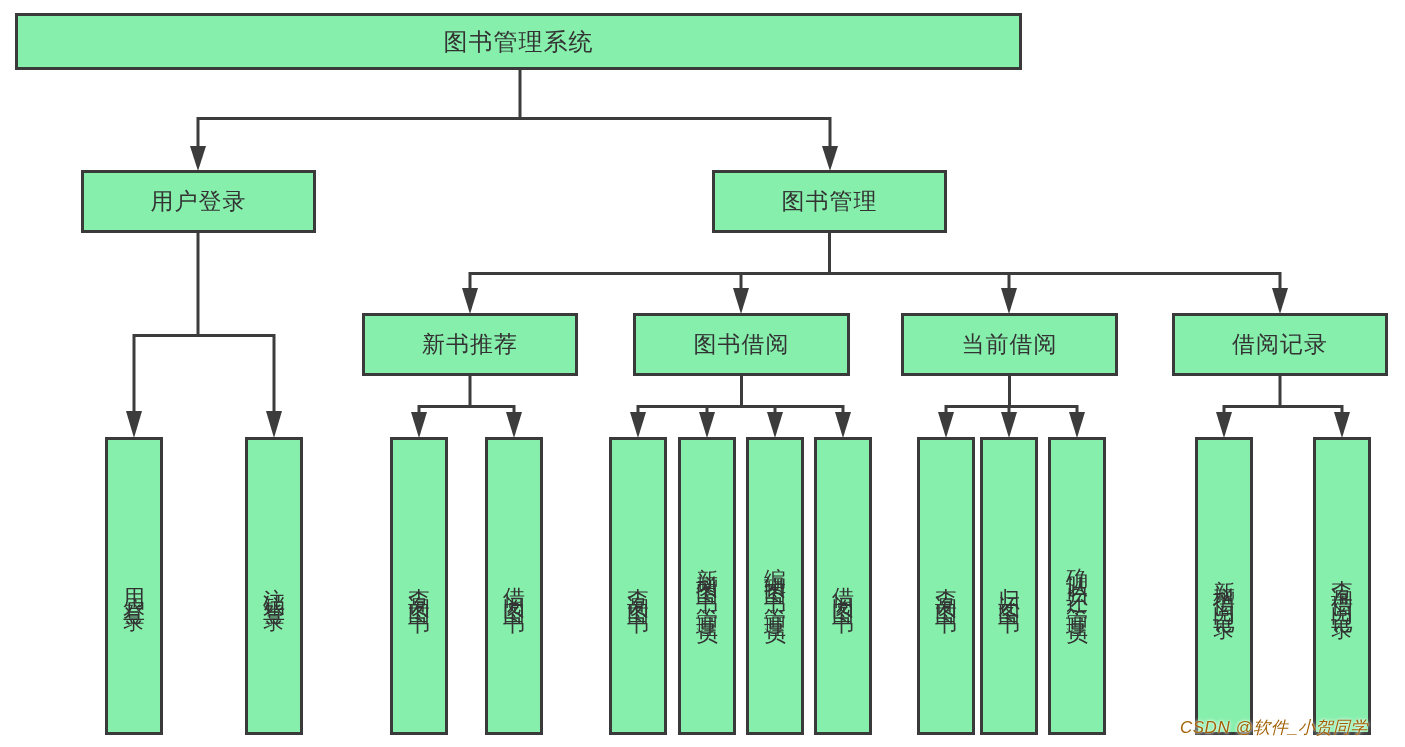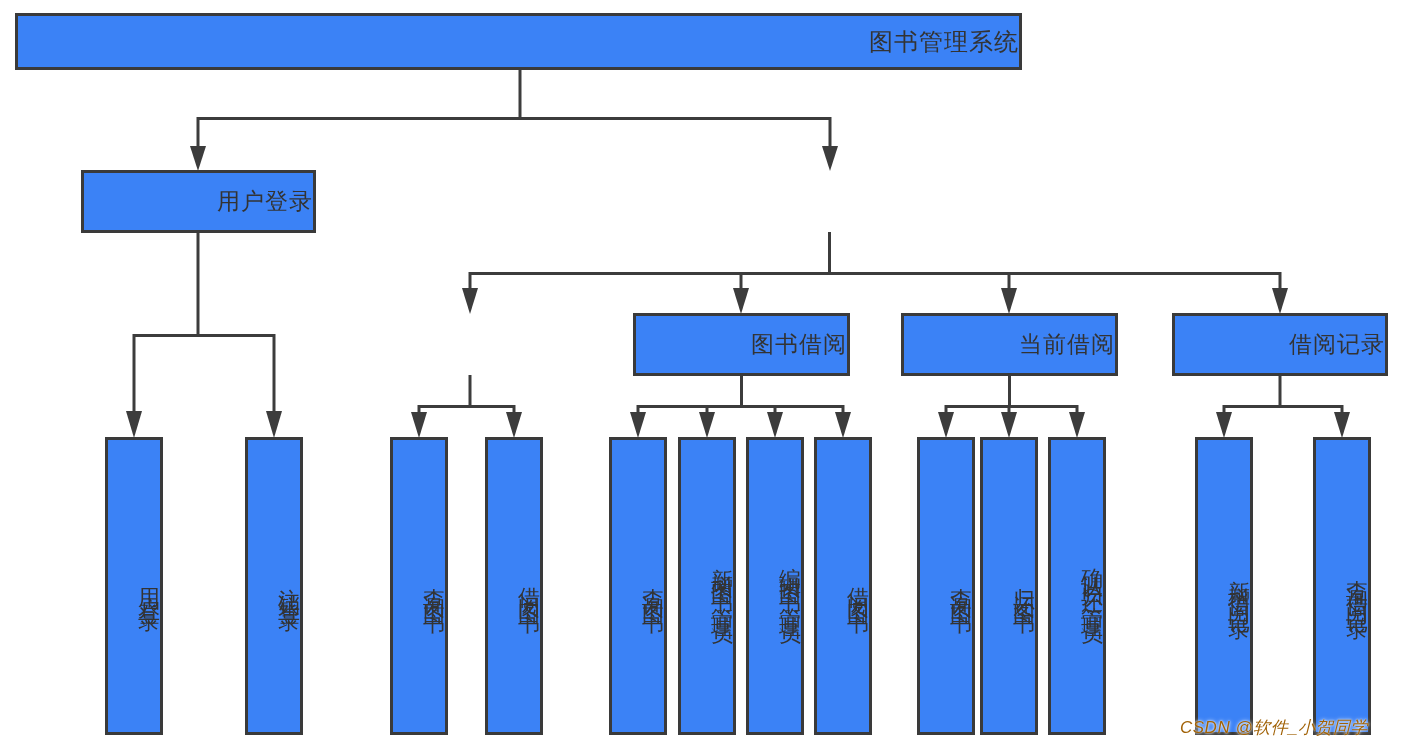--- a/index.html
+++ b/index.html
@@ -17,25 +17,25 @@
   }
   .connectors {
     position: absolute;
     left: 0;
     top: 0;
     z-index: 1;
   }
   .node {
     position: absolute;
     box-sizing: border-box;
-    background: #3b82f6;
+    background: #86efac;
     border: 3px solid #3a3a3a;
     display: flex;
     align-items: center;
-    justify-content: flex-end;
+    justify-content: center;
     z-index: 2;
     color: #333333;
   }
   .hnode span {
     font-size: 23px;
     letter-spacing: 1px;
     white-space: nowrap;
   }
   .root span {
     font-size: 24px;
@@ -137,21 +137,27 @@
     </g>
   </svg>
 
   <div class="node hnode root" style="left:15px;top:13px;width:1007px;height:57px">
     <span>图书管理系统</span>
   </div>
 
   <div class="node hnode" style="left:81px;top:170px;width:235px;height:63px">
     <span>用户登录</span>
   </div>
-
+  <div class="node hnode" style="left:712px;top:170px;width:235px;height:63px">
+    <span>图书管理</span>
+  </div>
+
+  <div class="node hnode" style="left:362px;top:313px;width:216px;height:63px">
+    <span>新书推荐</span>
+  </div>
   <div class="node hnode" style="left:901px;top:313px;width:217px;height:63px">
     <span>当前借阅</span>
   </div>
   <div class="node hnode" style="left:633px;top:313px;width:217px;height:63px">
     <span>图书借阅</span>
   </div>
   <div class="node hnode" style="left:1172px;top:313px;width:216px;height:63px">
     <span>借阅记录</span>
   </div>
 

